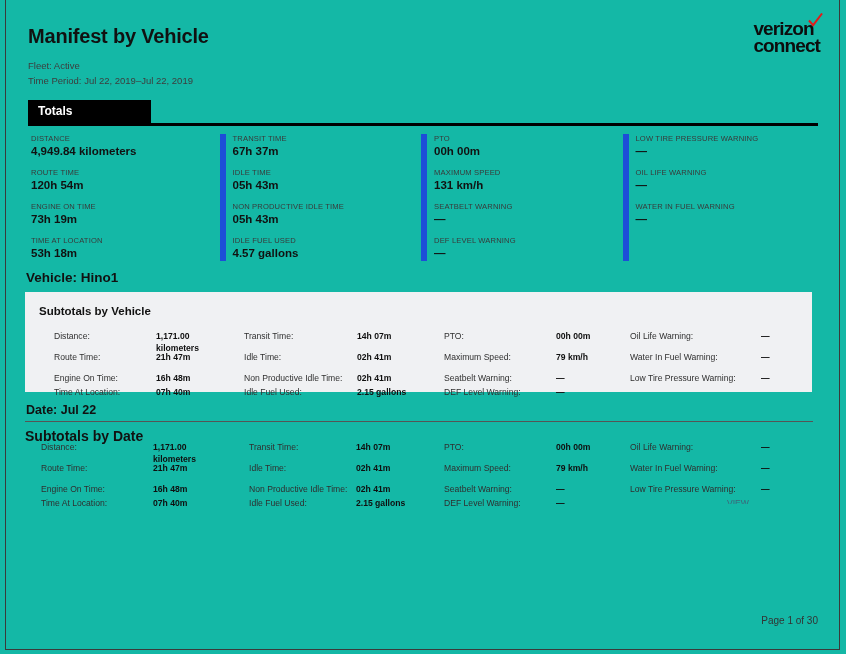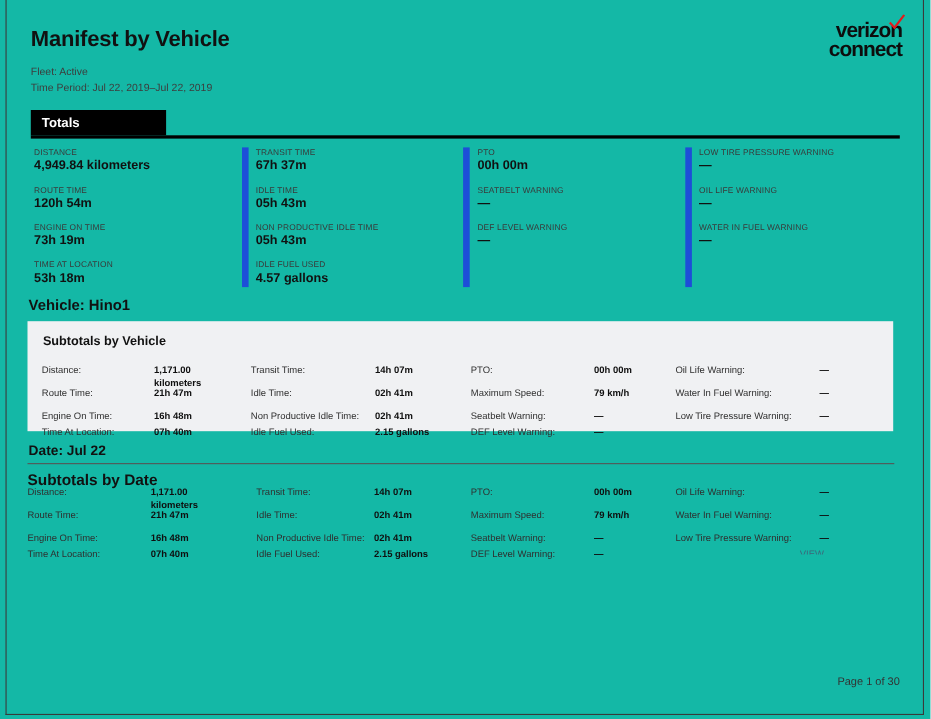--- a/index.html
+++ b/index.html
@@ -54,21 +54,21 @@
     line-height: 13px;
     margin-top: 2px;
   }
   .meta-line.first { margin-top: 11px; }
 
   
   .logo {
     position: absolute;
     right: 26px;
     top: 20px;
-    text-align: right;
+    text-align: left;
     line-height: 17px;
   }
   .logo-row {
     position: relative;
     display: block;
     font-size: 19px;
     font-weight: bold;
     letter-spacing: -0.9px;
     color: #0d0d0d;
   }
@@ -162,20 +162,21 @@
 
   .kv-grid {
     position: absolute;
     left: 0;
     right: 0;
     display: block;
   }
   .kv-row {
     position: relative;
     height: 14px;
+    margin-left: 16px;
   }
   .kv-cell {
     position: absolute;
     font-size: 8.6px;
     line-height: 12px;
     white-space: nowrap;
   }
   .kv-label { color: #2f2f2f; }
   .kv-value { font-weight: bold; color: #0f0f0f; }
   .kv-value .unit2 { display: block; }
@@ -313,20 +314,24 @@
       <div class="totals-item">
         <div class="totals-label">IDLE FUEL USED</div>
         <div class="totals-value">4.57 gallons</div>
       </div>
     </div>
 
     <div class="totals-col sep">
       <div class="totals-item">
         <div class="totals-label">PTO</div>
         <div class="totals-value">00h 00m</div>
+      </div>
+      <div class="totals-item">
+        <div class="totals-label">MAXIMUM SPEED</div>
+        <div class="totals-value">131 km/h</div>
       </div>
       <div class="totals-item">
         <div class="totals-label">SEATBELT WARNING</div>
         <div class="totals-value dash">—</div>
       </div>
       <div class="totals-item">
         <div class="totals-label">DEF LEVEL WARNING</div>
         <div class="totals-value dash">—</div>
       </div>
     </div>

